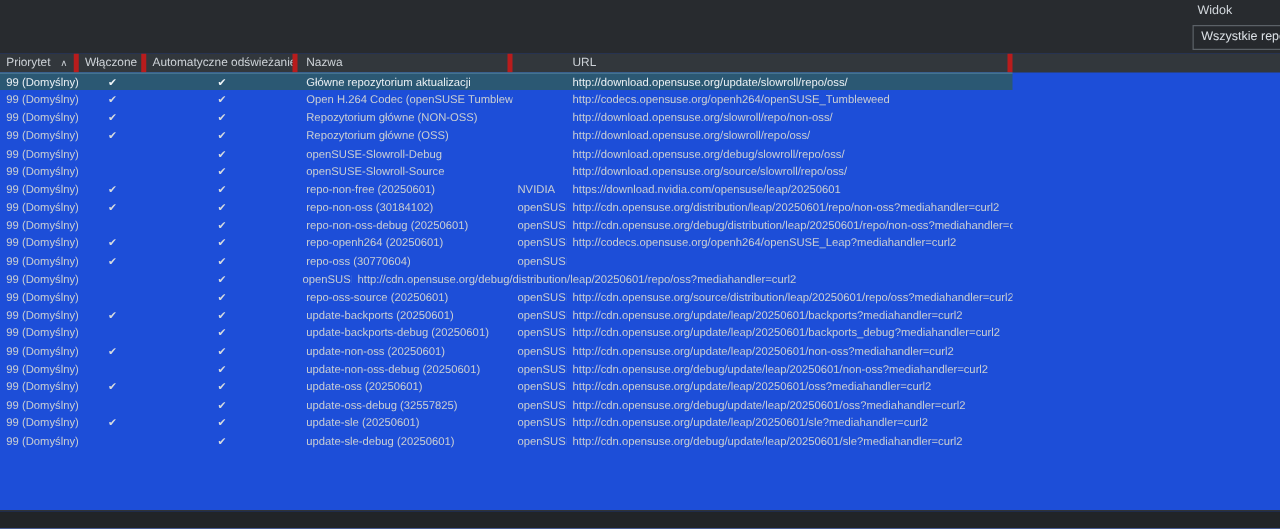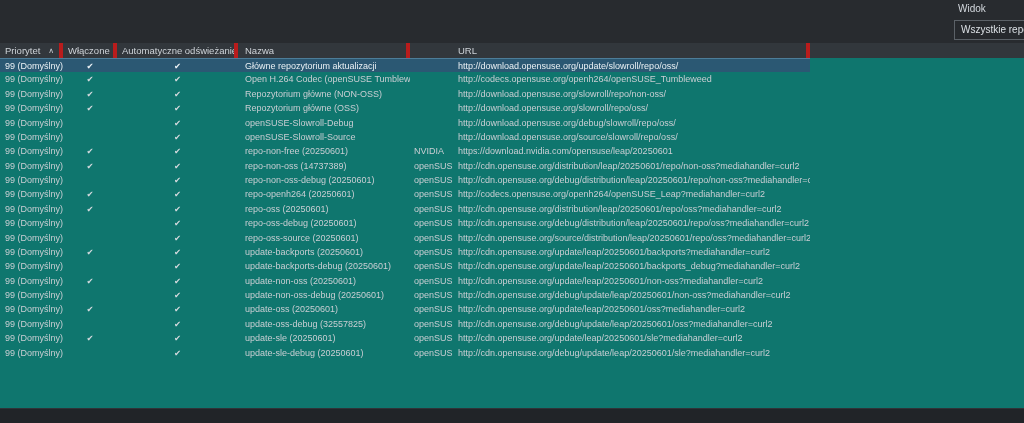--- a/index.html
+++ b/index.html
@@ -1,21 +1,21 @@
 <!DOCTYPE html>
 <html><head>
 <meta charset="utf-8">
 <style>
   * { margin:0; padding:0; box-sizing:border-box; }
   html,body { width:1024px; height:423px; }
   body { font-family:"Liberation Sans", sans-serif; }
 
   .screen {
     position:relative; width:1024px; height:423px;
-    background:#0f766e; overflow:hidden;
+    background:#1d4ed8; overflow:hidden;
   }
 
   
   .topbar {
     position:absolute; top:0; left:0; width:1024px; height:43px;
     background:#282b2f;
   }
   .view-label {
     position:absolute; left:958px; top:3px;
     font-size:10px; color:#d3d8dd; white-space:nowrap;
@@ -167,21 +167,21 @@
     <div class="cell c-enabled">✔</div>
     <div class="cell c-autorefresh">✔</div>
     <div class="cell c-name">repo-non-free (20250601)</div>
     <div class="cell c-service">NVIDIA</div>
     <div class="cell c-url">https://download.nvidia.com/opensuse/leap/20250601</div>
   </div>
       <div class="row">
     <div class="cell c-priority">99 (Domyślny)</div>
     <div class="cell c-enabled">✔</div>
     <div class="cell c-autorefresh">✔</div>
-    <div class="cell c-name">repo-non-oss (14737389)</div>
+    <div class="cell c-name">repo-non-oss (30184102)</div>
     <div class="cell c-service">openSUSE</div>
     <div class="cell c-url">http://cdn.opensuse.org/distribution/leap/20250601/repo/non-oss?mediahandler=curl2</div>
   </div>
       <div class="row">
     <div class="cell c-priority">99 (Domyślny)</div>
     <div class="cell c-enabled"></div>
     <div class="cell c-autorefresh">✔</div>
     <div class="cell c-name">repo-non-oss-debug (20250601)</div>
     <div class="cell c-service">openSUSE</div>
     <div class="cell c-url">http://cdn.opensuse.org/debug/distribution/leap/20250601/repo/non-oss?mediahandler=curl2</div>
@@ -191,29 +191,27 @@
     <div class="cell c-enabled">✔</div>
     <div class="cell c-autorefresh">✔</div>
     <div class="cell c-name">repo-openh264 (20250601)</div>
     <div class="cell c-service">openSUSE</div>
     <div class="cell c-url">http://codecs.opensuse.org/openh264/openSUSE_Leap?mediahandler=curl2</div>
   </div>
       <div class="row">
     <div class="cell c-priority">99 (Domyślny)</div>
     <div class="cell c-enabled">✔</div>
     <div class="cell c-autorefresh">✔</div>
-    <div class="cell c-name">repo-oss (20250601)</div>
-    <div class="cell c-service">openSUSE</div>
-    <div class="cell c-url">http://cdn.opensuse.org/distribution/leap/20250601/repo/oss?mediahandler=curl2</div>
-  </div>
-      <div class="row">
-    <div class="cell c-priority">99 (Domyślny)</div>
-    <div class="cell c-enabled"></div>
-    <div class="cell c-autorefresh">✔</div>
-    <div class="cell c-name">repo-oss-debug (20250601)</div>
+    <div class="cell c-name">repo-oss (30770604)</div>
+    <div class="cell c-service">openSUSE</div>
+  </div>
+      <div class="row">
+    <div class="cell c-priority">99 (Domyślny)</div>
+    <div class="cell c-enabled"></div>
+    <div class="cell c-autorefresh">✔</div>
     <div class="cell c-service">openSUSE</div>
     <div class="cell c-url">http://cdn.opensuse.org/debug/distribution/leap/20250601/repo/oss?mediahandler=curl2</div>
   </div>
       <div class="row">
     <div class="cell c-priority">99 (Domyślny)</div>
     <div class="cell c-enabled"></div>
     <div class="cell c-autorefresh">✔</div>
     <div class="cell c-name">repo-oss-source (20250601)</div>
     <div class="cell c-service">openSUSE</div>
     <div class="cell c-url">http://cdn.opensuse.org/source/distribution/leap/20250601/repo/oss?mediahandler=curl2</div>

